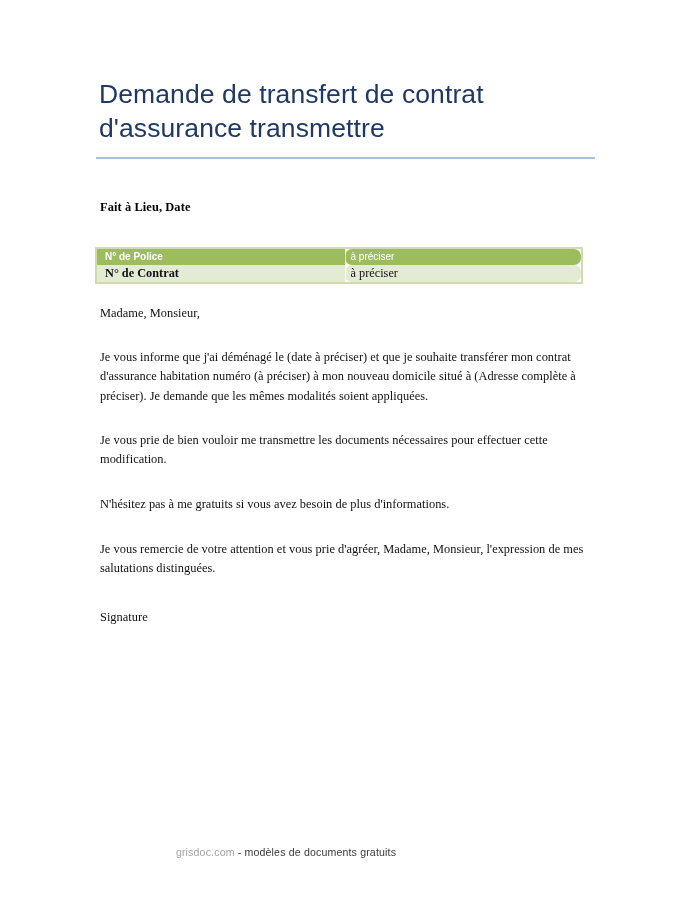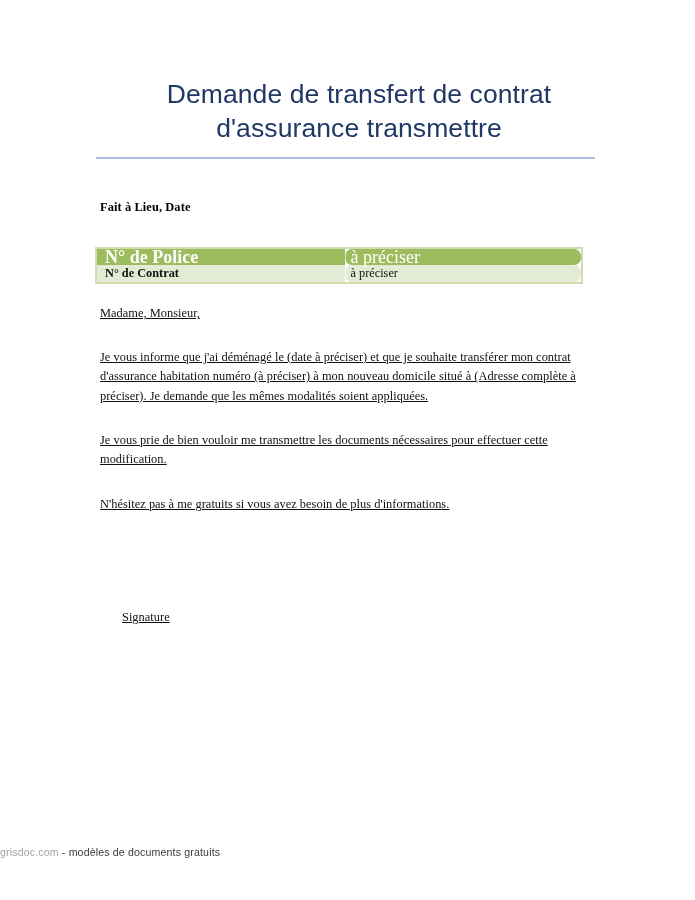--- a/index.html
+++ b/index.html
@@ -23,21 +23,20 @@
     position: absolute;
     left: 99px;
     top: 78px;
     width: 520px;
     font-family: "Liberation Sans", sans-serif;
     font-size: 26.5px;
     font-weight: 400;
     line-height: 1.28;
     color: #1F3864;
     letter-spacing: 0.1px;
-    text-align: center;
   }
 
   .title-rule {
     position: absolute;
     left: 96px;
     top: 157px;
     width: 499px;
     height: 2px;
     background: #A8C0DE;
   }
@@ -74,22 +73,22 @@
 
   .ref-table td {
     padding: 0;
     vertical-align: middle;
   }
 
   .row-head td {
     background: #9CBC5D;
     color: #FFFFFF;
     height: 16px;
-    font-family: Liberation Serif, serif;
-    font-size: 18px;
+    font-family: Liberation Sans, sans-serif;
+    font-size: 10px;
     font-weight: bold;
     line-height: 16px;
   }
 
   .row-head td.val {
     font-weight: normal;
   }
 
   .row-body td {
     background: #E4EBD5;
@@ -125,36 +124,36 @@
   .body-text {
     position: absolute;
     left: 100px;
     width: 486px;
     font-family: "Liberation Serif", serif;
     font-size: 12.4px;
     line-height: 19.4px;
     color: #111111;
     text-align: left;
     letter-spacing: 0.02px;
-    text-decoration: underline;
   }
 
   .salutation  { top: 304px; }
   .para-1      { top: 348px; }
   .para-2      { top: 431px; }
   .para-3      { top: 495px; }
   .para-4      { top: 540px; }
-  .signature   { top: 608px; margin-left: 22px; }
+  .signature   { top: 608px; }
 
   
   .footer {
     position: absolute;
     left: 0;
     top: 846px;
     width: 572px;
+    text-align: center;
     font-family: "Liberation Sans", sans-serif;
     font-size: 10.6px;
     color: #3A3A3A;
     letter-spacing: 0.15px;
   }
 
   .footer .brand {
     color: #A3A3A3;
   }
 </style>
@@ -187,20 +186,21 @@
   </div>
 
   <div class="body-text salutation">Madame, Monsieur,</div>
 
   <div class="body-text para-2">Je vous prie de bien vouloir me transmettre les documents nécessaires pour effectuer cette modification.</div>
 
   <div class="body-text para-1">Je vous informe que j'ai déménagé le (date à préciser) et que je souhaite transférer mon contrat d'assurance habitation numéro (à préciser) à mon nouveau domicile situé à (Adresse complète à préciser). Je demande que les mêmes modalités soient appliquées.</div>
 
   <div class="body-text para-3">N'hésitez pas à me gratuits si vous avez besoin de plus d'informations.</div>
 
+  <div class="body-text para-4">Je vous remercie de votre attention et vous prie d'agréer, Madame, Monsieur, l'expression de mes salutations distinguées.</div>
 
   <div class="body-text signature">Signature</div>
 
   <div class="footer">
     <span class="brand">grisdoc.com</span><span> - modèles de documents gratuits</span>
   </div>
 
 </div>
 
 </body></html>

